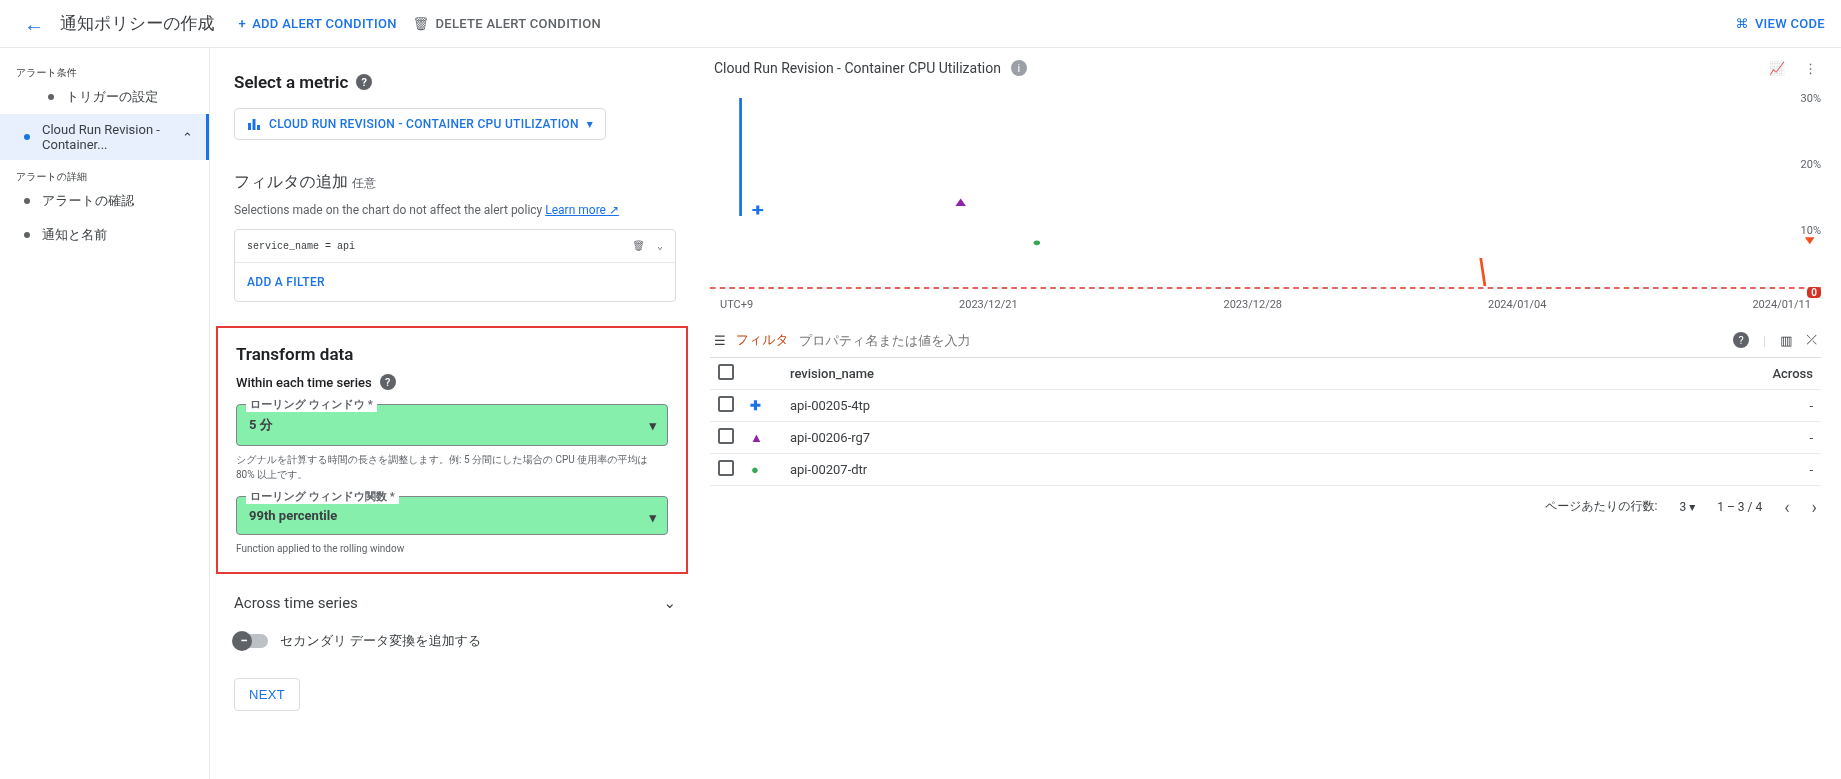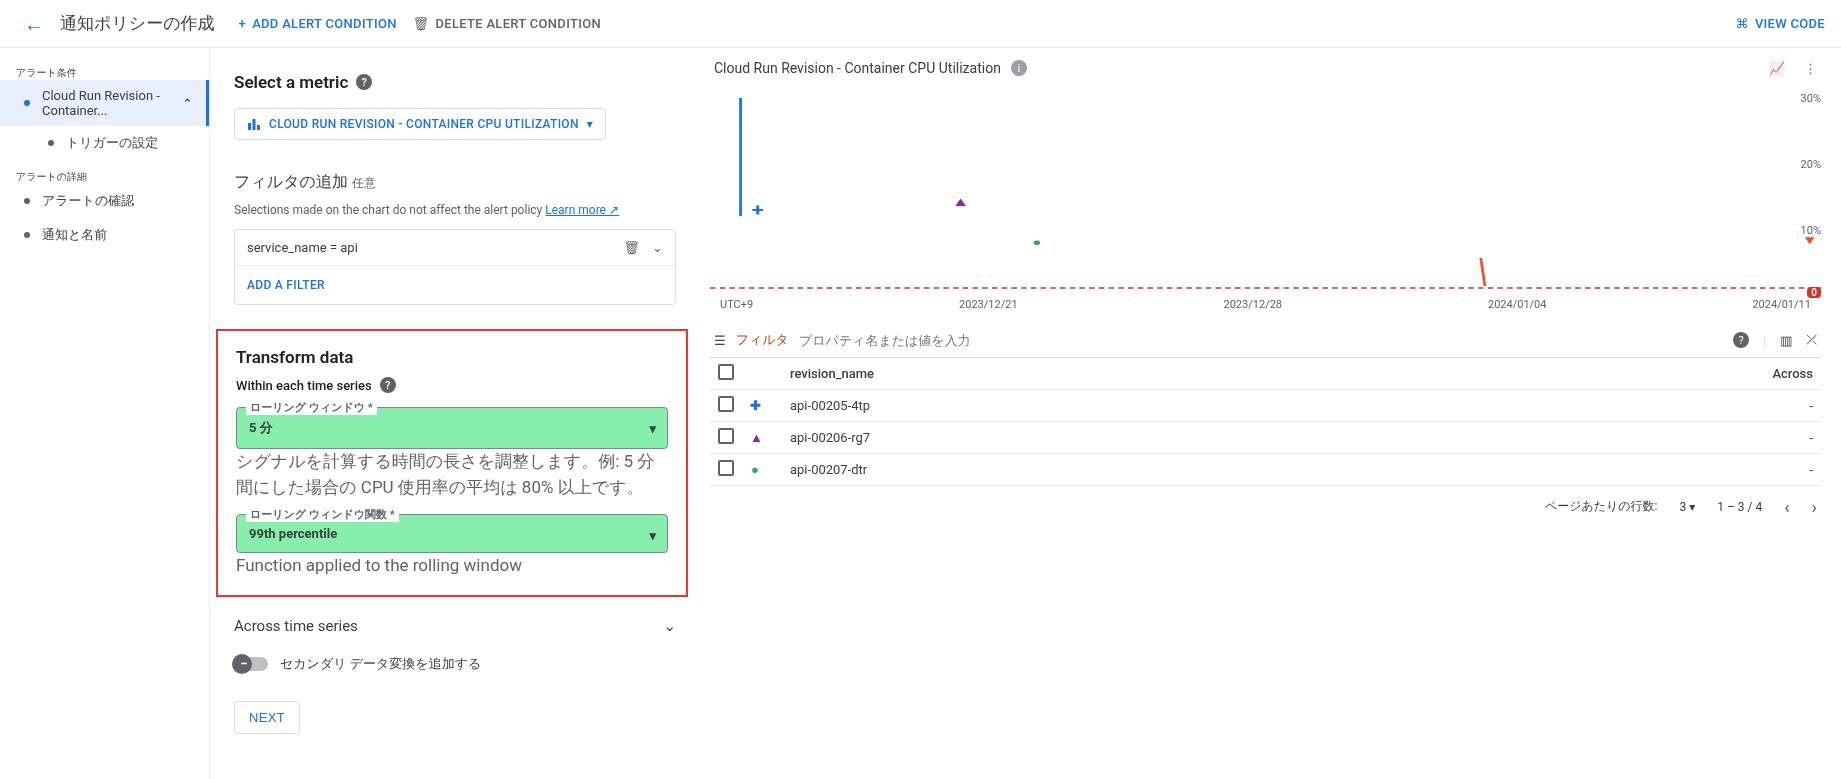--- a/index.html
+++ b/index.html
@@ -23,30 +23,30 @@
   .content { flex:1; display:flex; }
   .form-col { width: 490px; padding: 24px 24px; overflow-y: auto; }
   .section-h { font-size: 17px; color: #202124; font-weight: 600; display:flex; align-items:center; gap:8px; margin-bottom: 16px; }
   .help-ic { width:16px; height:16px; border-radius:50%; background:#5f6368; color:#fff; font-size:11px; display:inline-flex; align-items:center; justify-content:center; }
   .metric-btn { display:inline-flex; align-items:center; gap:8px; border:1px solid #dadce0; border-radius:4px; padding:8px 12px; color:#1a73e8; font-weight:500; font-size:12px; letter-spacing:.3px; cursor:pointer; }
   .sub-h { font-size:16px; color:#3c4043; margin-top: 32px; display:flex; align-items:baseline; gap:4px; }
   .sub-h .opt { font-size:12px; color:#5f6368; }
   .desc { font-size:12px; color:#5f6368; margin-top:10px; }
   .desc a { color:#1a73e8; text-decoration:underline; }
   .filter-box { border:1px solid #dadce0; border-radius:4px; margin-top:12px; }
-  .filter-row { display:flex; padding: 10px 12px; border-bottom:1px solid #e8eaed; font-size:13px; color:#3c4043; }
+  .filter-row { display:flex; align-items:center; padding: 10px 12px; border-bottom:1px solid #e8eaed; font-size:10px; color:#3c4043;font-family:Liberation Mono, monospace; }
   .filter-row .icons { margin-left:auto; display:flex; gap:12px; color:#5f6368; }
   .add-filter-row { padding: 12px 12px; color:#1a73e8; font-weight:500; font-size:12px; letter-spacing:.3px; cursor:pointer; }
   .red-box { border: 2px solid #e53935; padding: 16px 18px; margin-top: 24px; margin-left: -18px; margin-right: -12px; }
   .within-label { font-size:13px; color:#202124; font-weight:500; display:flex; align-items:center; gap:8px; margin-top: 10px; }
   .field { position:relative; margin-top: 14px; font-weight: bold; }
   .field .flabel { position:absolute; top:-7px; left:10px; background:#fff; padding:0 4px; font-size:11px; color:#5f6368; }
   .field select, .field .sel { width:100%; border:1px solid #80868b; border-radius:4px; padding: 11px 12px; font-size:13px; color:#3c4043; appearance:none; background:#86efac; }
   .field .caret { position:absolute; right:12px; top:14px; pointer-events:none; }
-  .helper { font-size:17px; color:#5f6368; line-height:1.5; }
+  .helper { font-size:10px; color:#5f6368; margin-top:6px; line-height:1.5; }
   .across { display:flex; align-items:center; margin-top:20px; font-size:15px; color:#3c4043; cursor:pointer; }
   .across .chev { margin-left:auto; }
   .toggle-row { display:flex; align-items:center; gap:12px; margin-top: 20px; color:#3c4043; font-size:13px; }
   .toggle { width:34px; height:14px; background:#bdc1c6; border-radius:10px; position:relative; }
   .toggle::after { content:''; width:20px; height:20px; border-radius:50%; background:#5f6368; position:absolute; left:-2px; top:-3px; display:flex; align-items:center; justify-content:center; }
   .toggle .minus { position:absolute; left:2px; top:-3px; width:16px; text-align:center; color:#fff; z-index:1; font-weight:bold; line-height:20px; }
   .next-btn { margin-top: 28px; border:1px solid #dadce0; border-radius:4px; padding:8px 14px; color:#1a73e8; font-weight:500; letter-spacing:.3px; font-size:13px; background:#fff; cursor:pointer; }
   .chart-col { flex:1; padding: 12px 20px 0 10px; position:relative; }
   .chart-head { display:flex; align-items:center; gap:10px; padding: 0 4px 4px; }
   .chart-title { font-size:14px; color:#3c4043; }
@@ -89,28 +89,28 @@
   <div class="spacer"></div>
   <span class="btn-blue">
     <span>⌘</span>
     <span>VIEW CODE</span>
   </span>
 </div>
 
 <div class="layout">
   <div class="sidebar">
     <div class="group">アラート条件</div>
+    <div class="item" style="padding-left:48px">
+      <span class="dot"></span>
+      <span>トリガーの設定</span>
+    </div>
     <div class="item active">
       <span class="dot blue"></span>
       <span>Cloud Run Revision - Container...</span>
       <span class="chev">⌃</span>
-    </div>
-    <div class="item" style="padding-left:48px">
-      <span class="dot"></span>
-      <span>トリガーの設定</span>
     </div>
     <div class="group">アラートの詳細</div>
     <div class="item">
       <span class="dot"></span>
       <span>アラートの確認</span>
     </div>
     <div class="item">
       <span class="dot"></span>
       <span>通知と名前</span>
     </div>

